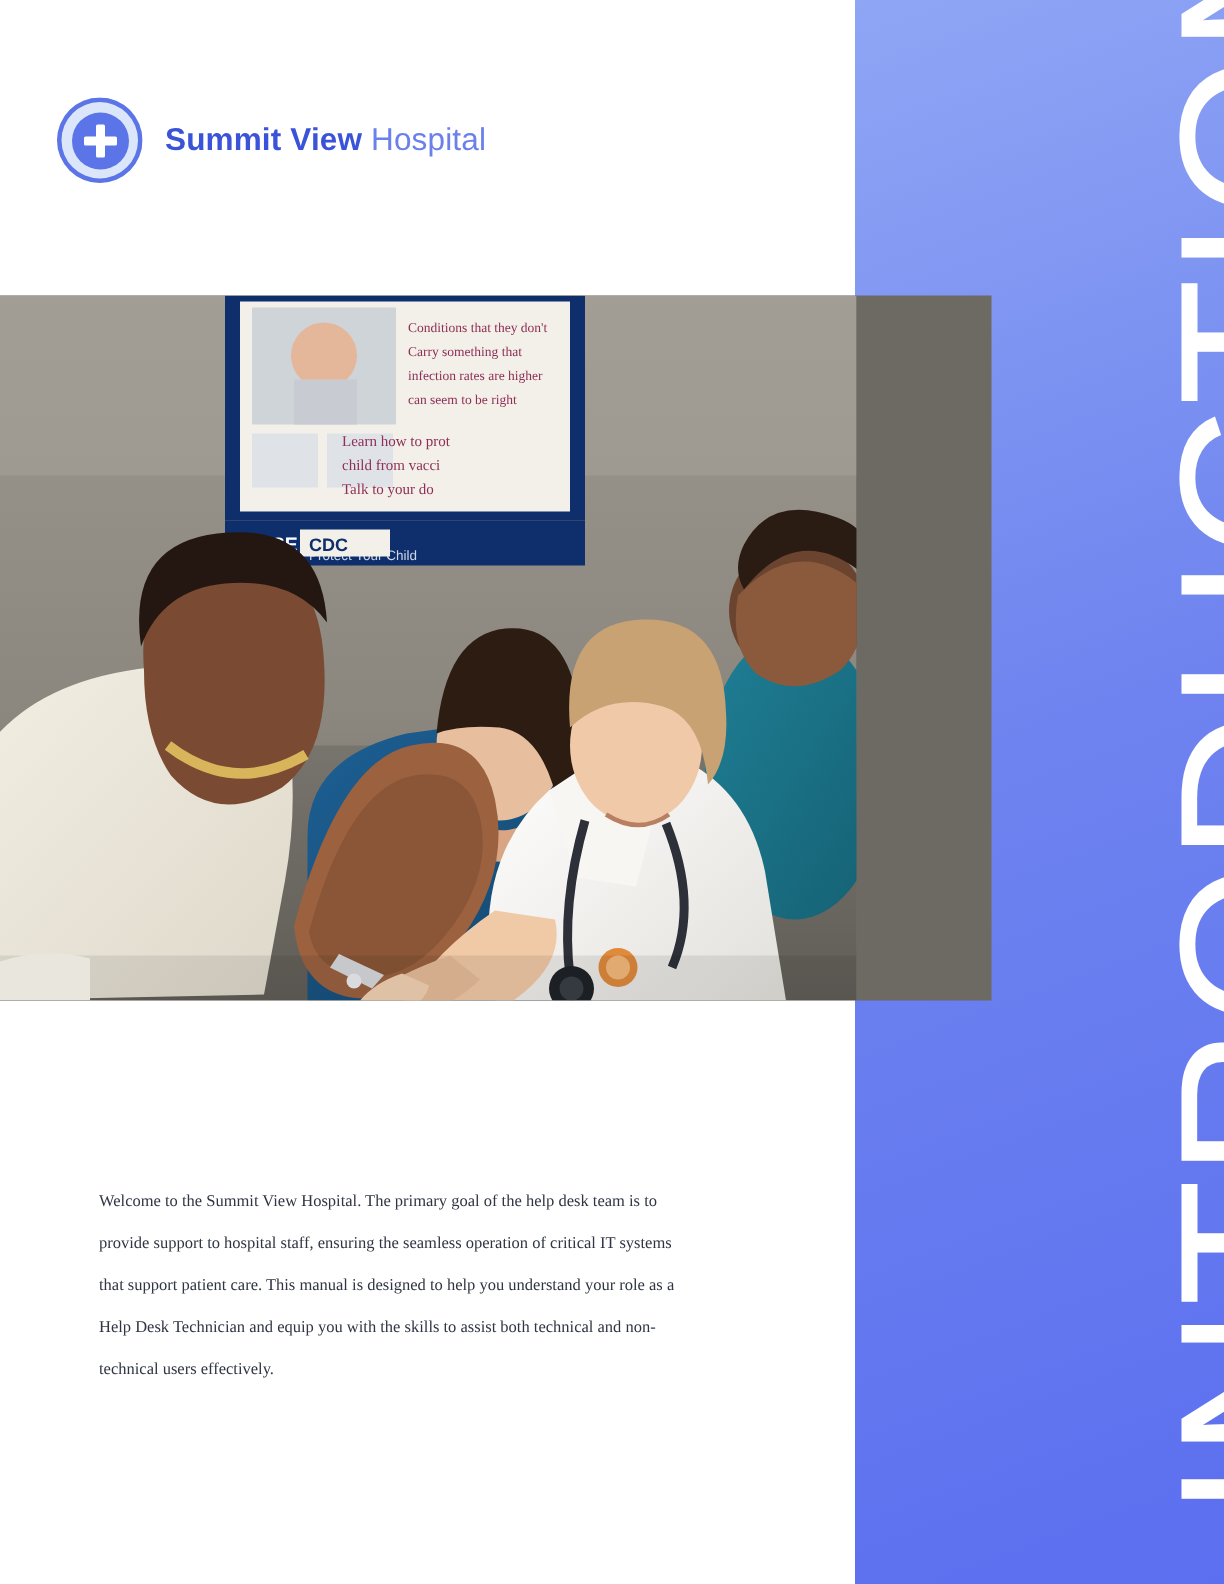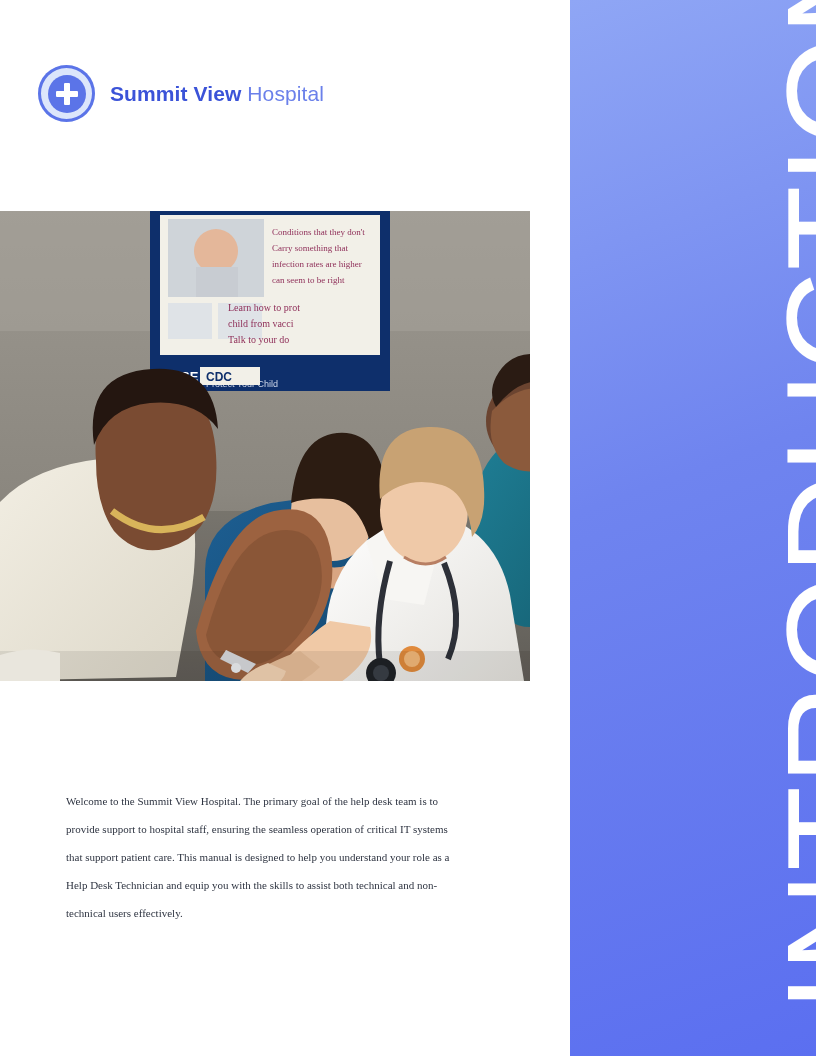--- a/index.html
+++ b/index.html
@@ -110,22 +110,22 @@
   }
   .brand .brand-light {
     font-weight: 400;
     color: #6b80ea;
   }
 
   
   .photo {
     position: absolute;
     left: 0;
-    top: 211px;
-    width: 530px;
+    top: 197px;
+    width: 661px;
     height: 470px;
     overflow: hidden;
     background: #6d6a63;
   }
   .photo svg {
     display: block;
     width: 571px;
     height: 470px;
   }
 

